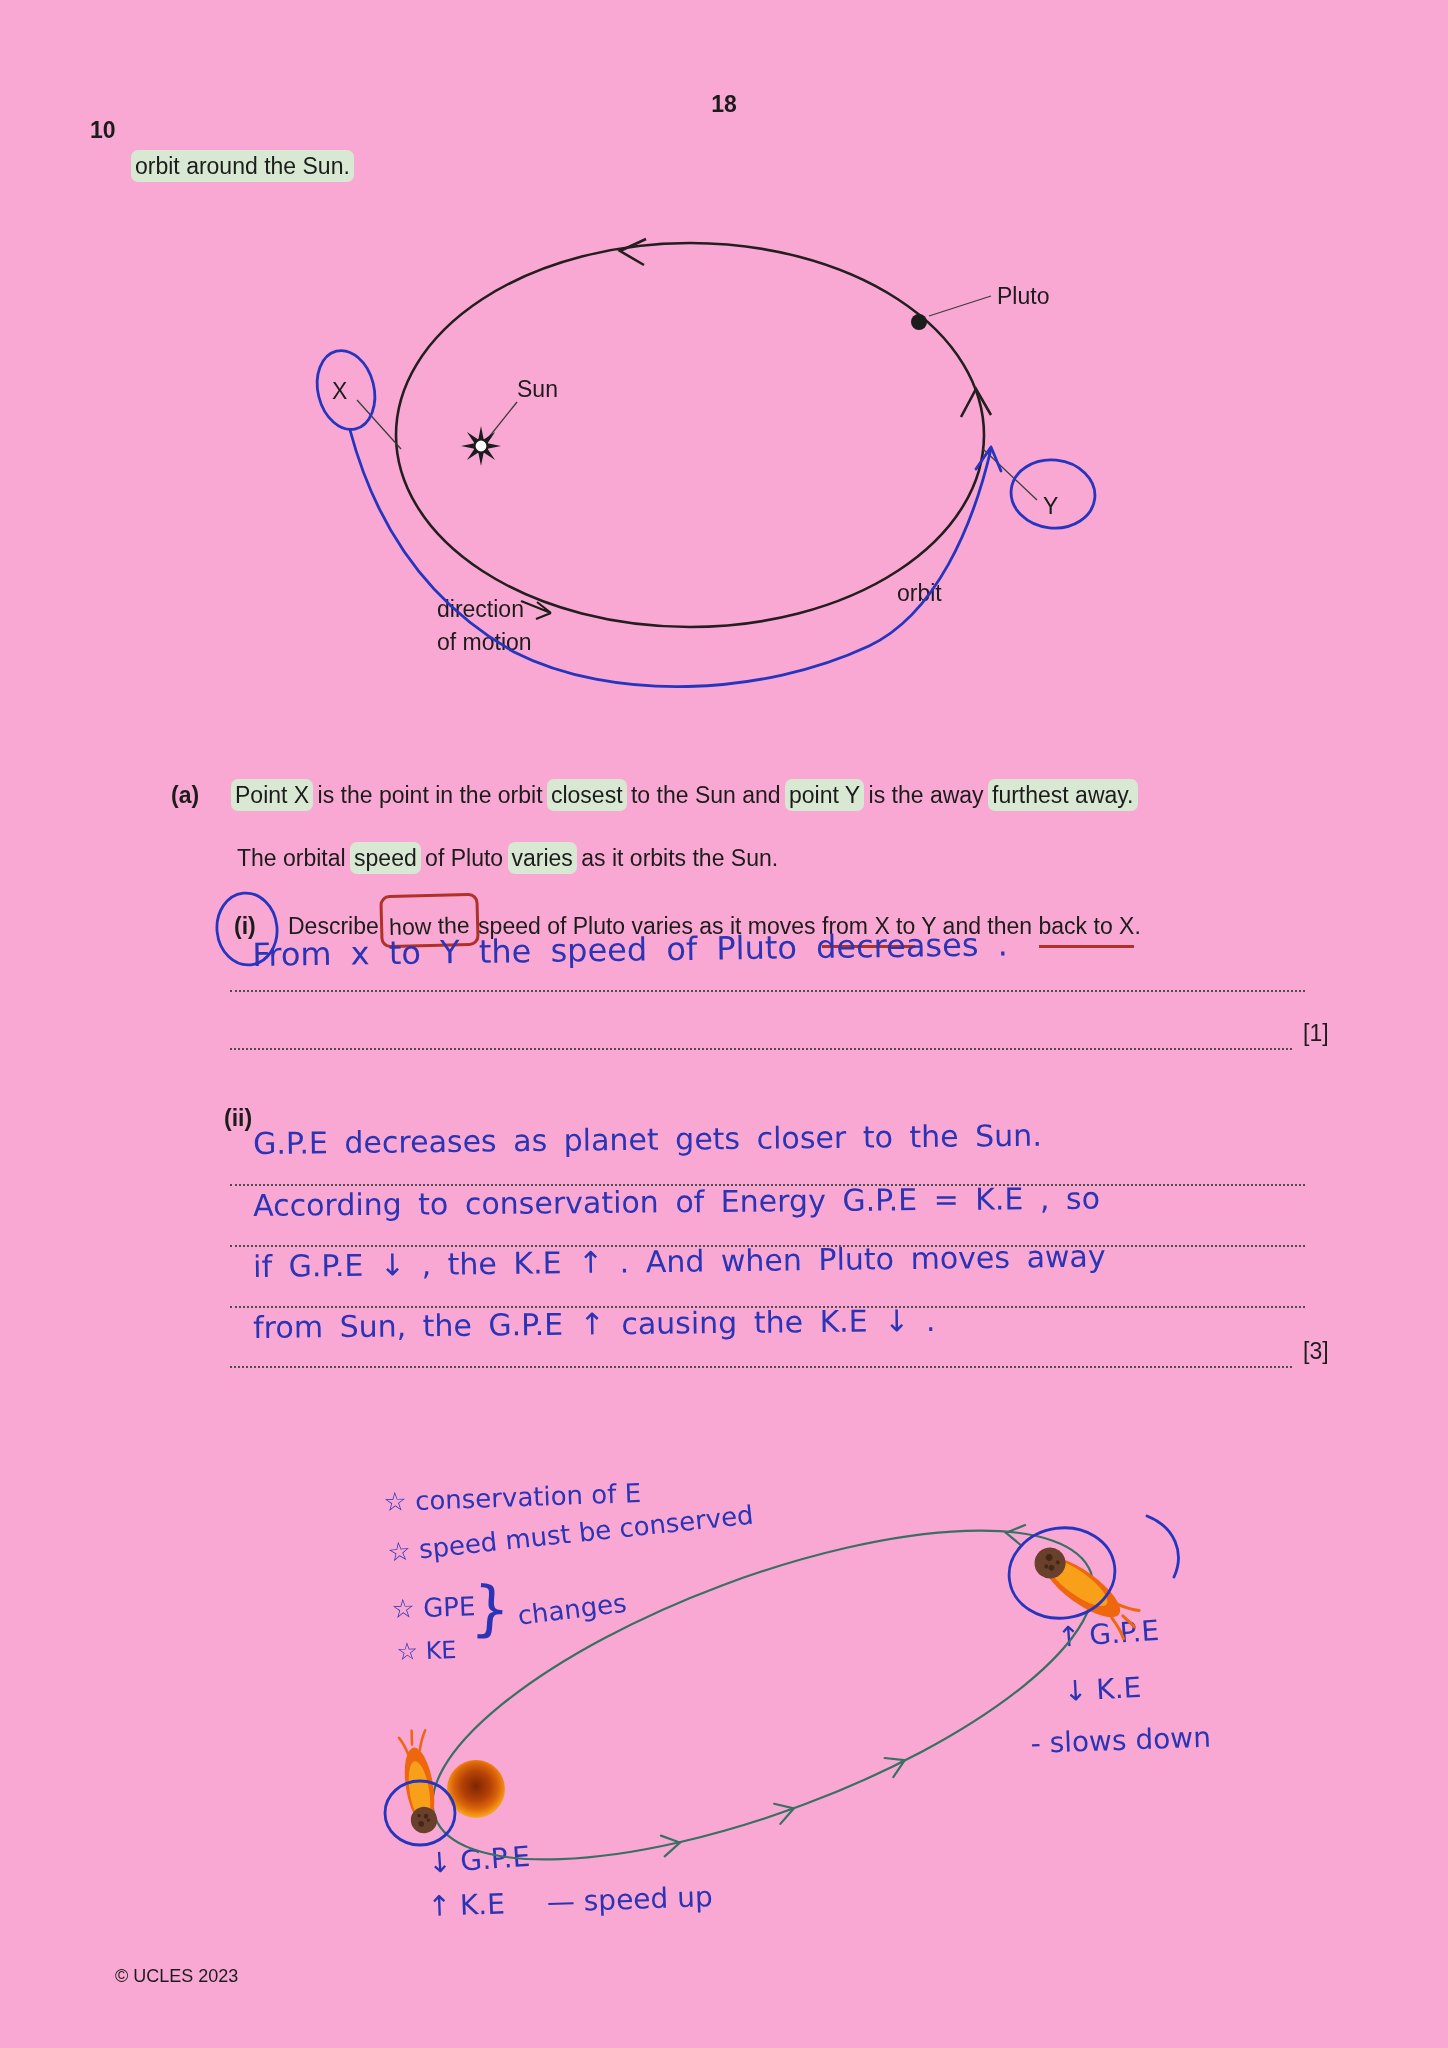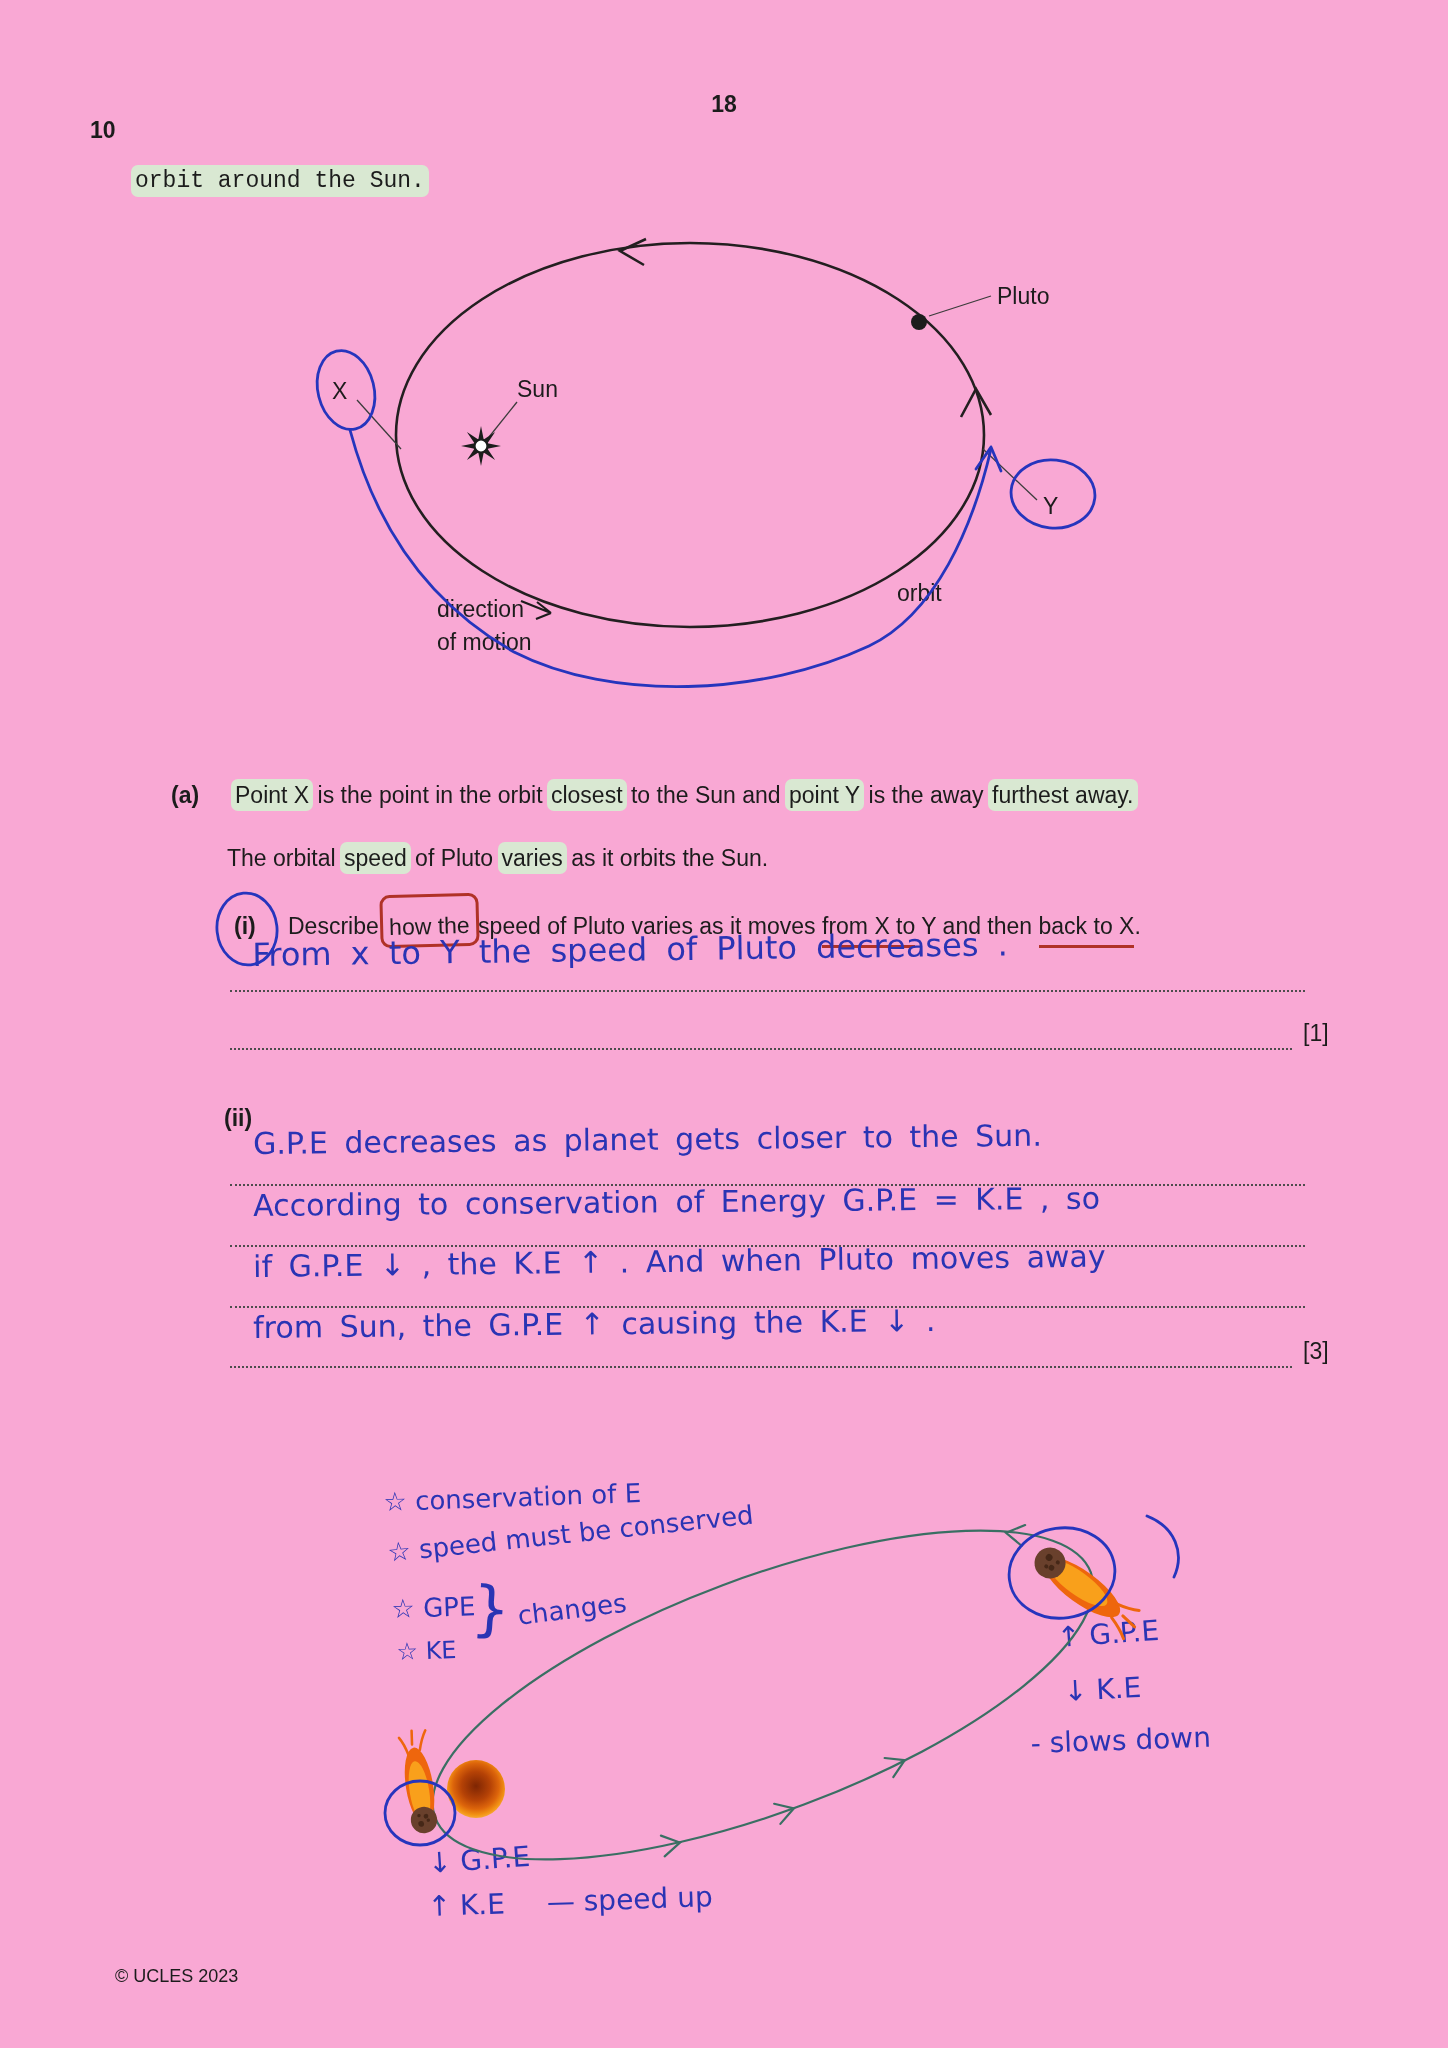--- a/index.html
+++ b/index.html
@@ -26,30 +26,30 @@
   .svgtext{font-family:"Liberation Sans",sans-serif;font-size:23px;fill:#1c1c1c;}
 </style>
 </head>
 <body>
 
 <div class="page">
 
   <div class="abs t b caption" style="top:88px;">18</div>
 
   <div class="abs t b" style="left:90px;top:114px;">10</div>
-  <div class="abs t" style="left:133px;top:165px;font-family:Liberation Mono, monospace;">
+  <div class="abs t" style="left:133px;top:150px;">
     <span class="hl">orbit around the Sun.</span>
   </div>
 
 
   <div class="abs t b" style="left:171px;top:779px;">(a)</div>
   <div class="abs t" style="left:233px;top:779px;">
     <span class="hl">Point X</span><span> is the point in the orbit </span><span class="hl">closest</span><span> to the Sun and </span><span class="hl">point Y</span><span> is the away </span><span class="hl">furthest away.</span>
   </div>
-  <div class="abs t" style="left:227px;top:842px;text-align:center;">
+  <div class="abs t" style="left:237px;top:842px;text-align:center;">
     <span>The orbital </span><span class="hl">speed</span><span> of Pluto </span><span class="hl">varies</span><span> as it orbits the Sun.</span>
   </div>
 
   <div class="abs t b" style="left:234px;top:910px;">(i)</div>
   <div class="abs t" style="left:288px;top:910px;">
     <span>Describe </span><span class="redbox">how the</span><span> speed of Pluto varies as it moves </span><span class="redline">from X to</span><span> Y and then </span><span class="redline">back to X</span><span>.</span>
   </div>
 
   <div class="abs dot" style="left:230px;top:990px;width:1075px;"></div>
   <div class="abs dot" style="left:230px;top:1048px;width:1062px;"></div>

